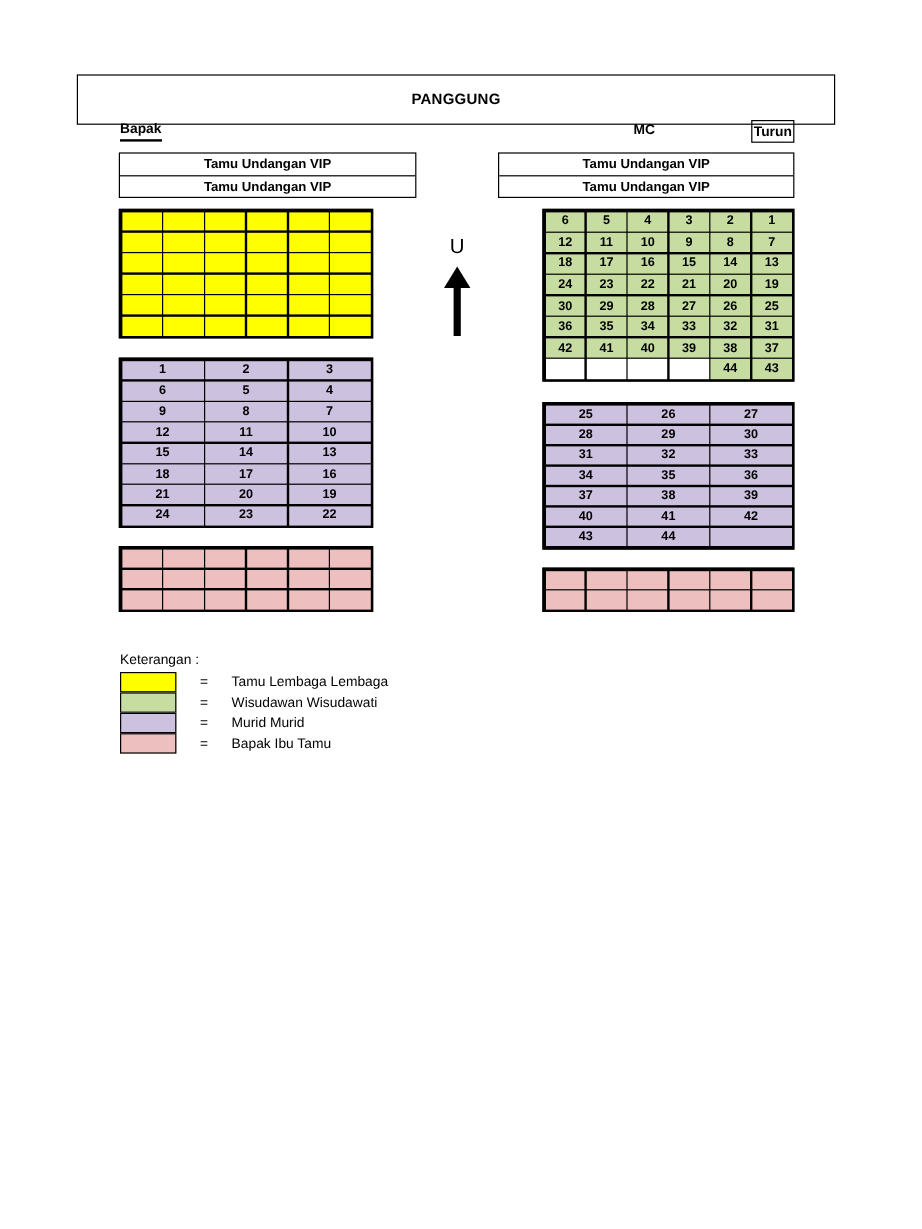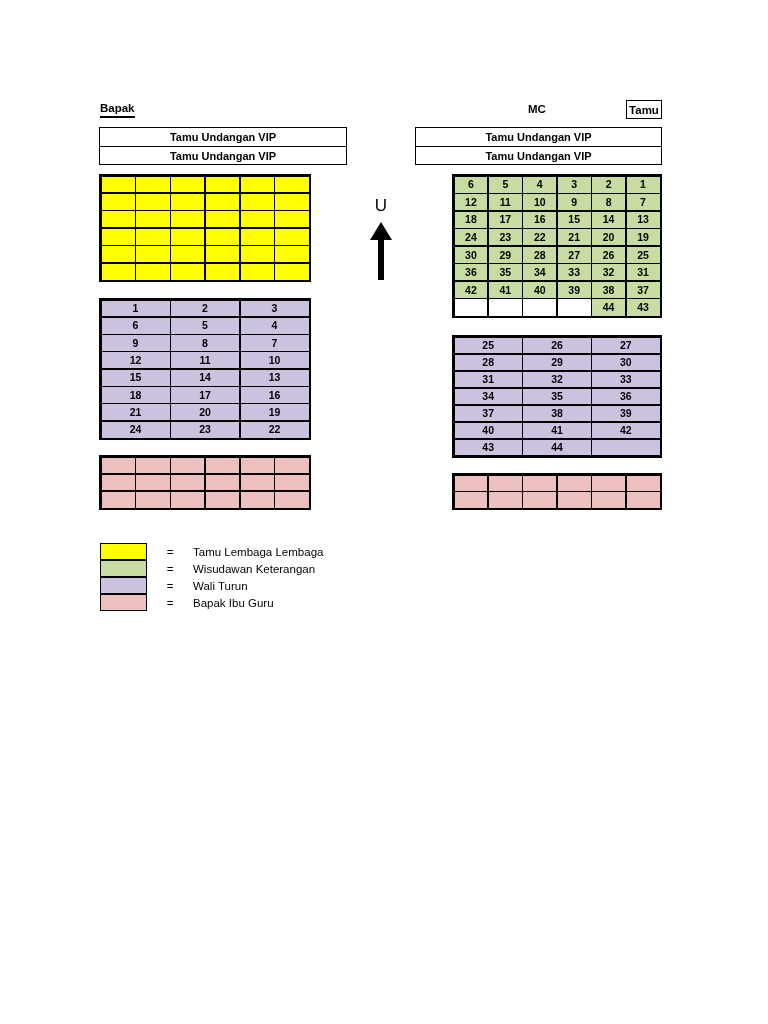--- a/index.html
+++ b/index.html
@@ -231,24 +231,27 @@
   .legend-text {
     font-size: 11.5px;
     white-space: nowrap;
   }
 </style>
 </head>
 <body>
 
 <div class="canvas">
 
+  <div class="stage-box">
+    <span class="stage-label">PANGGUNG</span>
+  </div>
 
   <div class="turun">Bapak</div>
   <div class="mc">MC</div>
-  <div class="naik">Tamu</div>
+  <div class="naik">Turun</div>
 
   <div class="vip-block left">
     <div class="vip-row">Tamu Undangan VIP</div>
     <div class="vip-row">Tamu Undangan VIP</div>
   </div>
 
   <div class="vip-block right">
     <div class="vip-row">Tamu Undangan VIP</div>
     <div class="vip-row">Tamu Undangan VIP</div>
   </div>
@@ -427,37 +430,38 @@
 
   <div class="compass">
     <div class="compass-letter">U</div>
     <div class="compass-arrow">
       <div class="head"></div>
       <div class="shaft"></div>
     </div>
   </div>
 
   <div class="legend">
+    <div class="legend-title">Keterangan :</div>
     <div>
         <div class="legend-row">
           <div class="legend-swatch" style="background: rgb(255, 255, 0);"></div>
           <div class="legend-eq">=</div>
           <div class="legend-text">Tamu Lembaga Lembaga</div>
         </div>
         <div class="legend-row">
           <div class="legend-swatch" style="background: rgb(198, 220, 160);"></div>
           <div class="legend-eq">=</div>
-          <div class="legend-text">Wisudawan Keterangan</div>
+          <div class="legend-text">Wisudawan Wisudawati</div>
         </div>
         <div class="legend-row">
           <div class="legend-swatch" style="background: rgb(204, 193, 222);"></div>
           <div class="legend-eq">=</div>
-          <div class="legend-text">Wali Turun</div>
+          <div class="legend-text">Murid Murid</div>
         </div>
         <div class="legend-row">
           <div class="legend-swatch" style="background: rgb(238, 191, 191);"></div>
           <div class="legend-eq">=</div>
-          <div class="legend-text">Bapak Ibu Guru</div>
+          <div class="legend-text">Bapak Ibu Tamu</div>
         </div>
       </div>
   </div>
 
 </div>
 
 </body></html>

